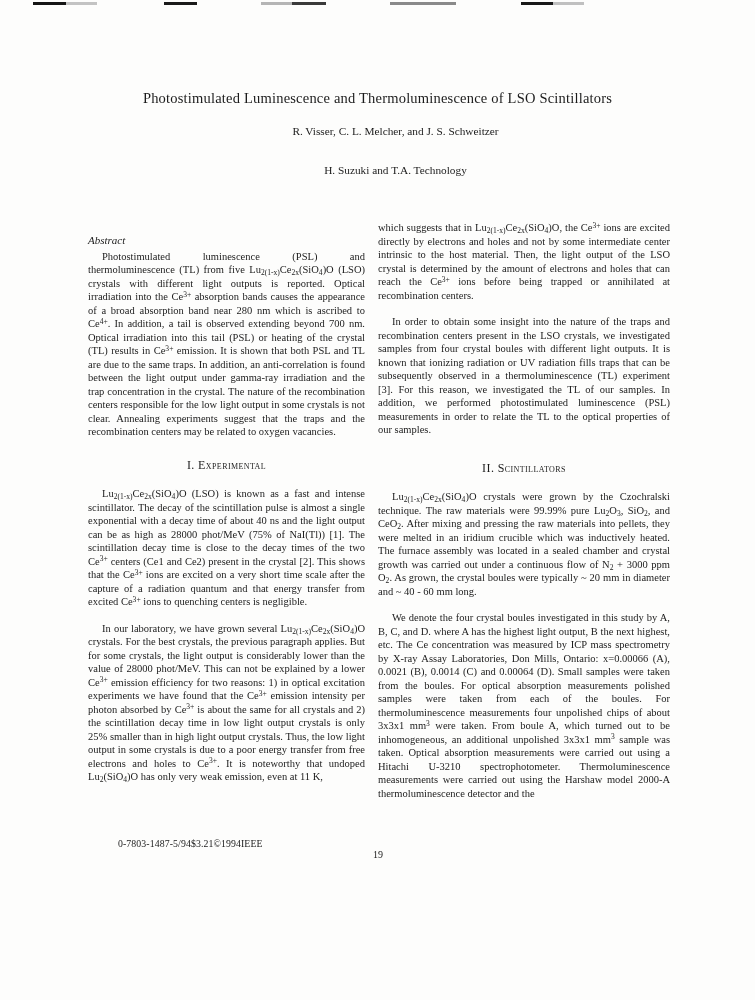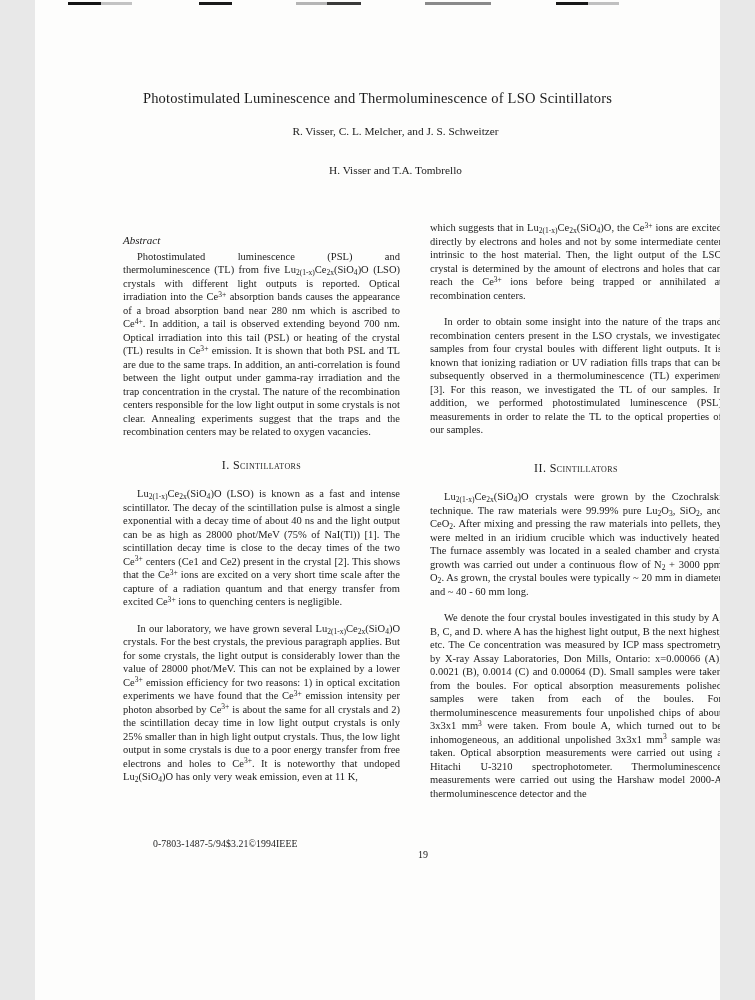--- a/index.html
+++ b/index.html
@@ -1,18 +1,18 @@
 <!DOCTYPE html>
 <html><head>
 <meta charset="utf-8">
 <style>
   html, body { margin: 0; padding: 0; background: #e8e8e8; }
   .page {
     position: relative;
-    width: 685px;
+    width: 755px;
     height: 1000px;
     margin: 0 auto;
     background: #fdfdfc;
     overflow: hidden;
     font-family: "Liberation Serif", "DejaVu Serif", serif;
     color: #1b1b1b;
   }
   
   .artifact { position: absolute; height: 3px; top: 2px; }
   .a1 { left: 33px;  width: 33px; background: #151515; }
@@ -37,21 +37,21 @@
   }
   .authline { font-size: 11.3px; line-height: 14.5px; margin: 0; padding-left: 36px; }
   .auth-block2 { margin-top: 24px; }
 
   .col {
     position: absolute;
     font-size: 10.5px;
     line-height: 13.5px;
   }
   .col-left  { left: 88px;  top: 234px; width: 277px; }
-  .col-right { left: 378px; top: 221px; width: 292px; margin-left: 17px; }
+  .col-right { left: 378px; top: 221px; width: 292px; }
 
   .abstract-label {
     font-style: italic;
     font-size: 11px;
     margin: 0 0 2px 0;
   }
   .para {
     margin: 0 0 13px 0;
     text-align: justify;
     text-justify: inter-word;
@@ -74,48 +74,48 @@
   .footnote {
     position: absolute;
     left: 118px; top: 838px;
     font-size: 9.8px;
     letter-spacing: 0.1px;
   }
   .pageno {
     position: absolute;
     left: 363px; top: 849px;
     width: 30px;
-    text-align: right;
+    text-align: center;
     font-size: 10px;
   }
 </style>
 </head>
 <body>
 
 <div class="page">
 
   <span class="artifact a1"></span>
   <span class="artifact a2"></span>
   <span class="artifact a3"></span>
   <span class="artifact a4"></span>
   <span class="artifact a5"></span>
   <span class="artifact a6"></span>
   <span class="artifact a7"></span>
   <span class="artifact a8"></span>
 
   <div class="header">
     <h1 class="title">Photostimulated Luminescence and Thermoluminescence of LSO Scintillators</h1>
     <p class="authline">R. Visser, C. L. Melcher, and J. S. Schweitzer</p>
-    <p class="authline auth-block2">H. Visser and T.A. Tombrello</p>
+    <p class="authline auth-block2">H. Suzuki and T.A. Technology</p>
   </div>
 
   <div class="col col-left">
     <div class="abstract-label">Abstract</div>
     <p class="para indent">Photostimulated luminescence (PSL) and thermoluminescence (TL) from five Lu<sub>2(1-x)</sub>Ce<sub>2x</sub>(SiO<sub>4</sub>)O (LSO) crystals with different light outputs is reported. Optical irradiation into the Ce<sup>3+</sup> absorption bands causes the appearance of a broad absorption band near 280 nm which is ascribed to Ce<sup>4+</sup>. In addition, a tail is observed extending beyond 700 nm. Optical irradiation into this tail (PSL) or heating of the crystal (TL) results in Ce<sup>3+</sup> emission. It is shown that both PSL and TL are due to the same traps. In addition, an anti-correlation is found between the light output under gamma-ray irradiation and the trap concentration in the crystal. The nature of the recombination centers responsible for the low light output in some crystals is not clear. Annealing experiments suggest that the traps and the recombination centers may be related to oxygen vacancies.</p>
-    <h2 class="section-heading">I. Scintillators</h2>
+    <h2 class="section-heading">I. Experimental</h2>
     <p class="para indent">Lu<sub>2(1-x)</sub>Ce<sub>2x</sub>(SiO<sub>4</sub>)O (LSO) is known as a fast and intense scintillator. The decay of the scintillation pulse is almost a single exponential with a decay time of about 40 ns and the light output can be as high as 28000 phot/MeV (75% of NaI(Tl)) [1]. The scintillation decay time is close to the decay times of the two Ce<sup>3+</sup> centers (Ce1 and Ce2) present in the crystal [2]. This shows that the Ce<sup>3+</sup> ions are excited on a very short time scale after the capture of a radiation quantum and that energy transfer from excited Ce<sup>3+</sup> ions to quenching centers is negligible.</p>
     <p class="para indent">In our laboratory, we have grown several Lu<sub>2(1-x)</sub>Ce<sub>2x</sub>(SiO<sub>4</sub>)O crystals. For the best crystals, the previous paragraph applies. But for some crystals, the light output is considerably lower than the value of 28000 phot/MeV. This can not be explained by a lower Ce<sup>3+</sup> emission efficiency for two reasons: 1) in optical excitation experiments we have found that the Ce<sup>3+</sup> emission intensity per photon absorbed by Ce<sup>3+</sup> is about the same for all crystals and 2) the scintillation decay time in low light output crystals is only 25% smaller than in high light output crystals. Thus, the low light output in some crystals is due to a poor energy transfer from free electrons and holes to Ce<sup>3+</sup>. It is noteworthy that undoped Lu<sub>2</sub>(SiO<sub>4</sub>)O has only very weak emission, even at 11 K,</p>
   </div>
 
   <div class="col col-right">
     <p class="para">which suggests that in Lu<sub>2(1-x)</sub>Ce<sub>2x</sub>(SiO<sub>4</sub>)O, the Ce<sup>3+</sup> ions are excited directly by electrons and holes and not by some intermediate center intrinsic to the host material. Then, the light output of the LSO crystal is determined by the amount of electrons and holes that can reach the Ce<sup>3+</sup> ions before being trapped or annihilated at recombination centers.</p>
     <p class="para indent">In order to obtain some insight into the nature of the traps and recombination centers present in the LSO crystals, we investigated samples from four crystal boules with different light outputs. It is known that ionizing radiation or UV radiation fills traps that can be subsequently observed in a thermoluminescence (TL) experiment [3]. For this reason, we investigated the TL of our samples. In addition, we performed photostimulated luminescence (PSL) measurements in order to relate the TL to the optical properties of our samples.</p>
     <h2 class="section-heading">II. Scintillators</h2>
     <p class="para indent">Lu<sub>2(1-x)</sub>Ce<sub>2x</sub>(SiO<sub>4</sub>)O crystals were grown by the Czochralski technique. The raw materials were 99.99% pure Lu<sub>2</sub>O<sub>3</sub>, SiO<sub>2</sub>, and CeO<sub>2</sub>.  After mixing and pressing the raw materials into pellets, they were melted in an iridium crucible which was inductively heated.  The furnace assembly was located in a sealed chamber and crystal growth was carried out under a continuous flow of N<sub>2</sub> + 3000 ppm O<sub>2</sub>. As grown, the crystal boules were typically ~ 20 mm in diameter and ~ 40 - 60 mm long.</p>
     <p class="para indent">We denote the four crystal boules investigated in this study by A, B, C, and D. where A has the highest light output, B the next highest, etc. The Ce concentration was measured by ICP mass spectrometry by X-ray Assay Laboratories, Don Mills, Ontario: x=0.00066 (A), 0.0021 (B), 0.0014 (C) and 0.00064 (D). Small samples were taken from the boules. For optical absorption measurements polished samples were taken from each of the boules. For thermoluminescence measurements four unpolished chips of about 3x3x1 mm<sup>3</sup> were taken. From boule A, which turned out to be inhomogeneous, an additional unpolished 3x3x1 mm<sup>3</sup> sample was taken. Optical absorption measurements were carried out using a Hitachi U-3210 spectrophotometer. Thermoluminescence measurements were carried out using the Harshaw model 2000-A thermoluminescence detector and the</p>

